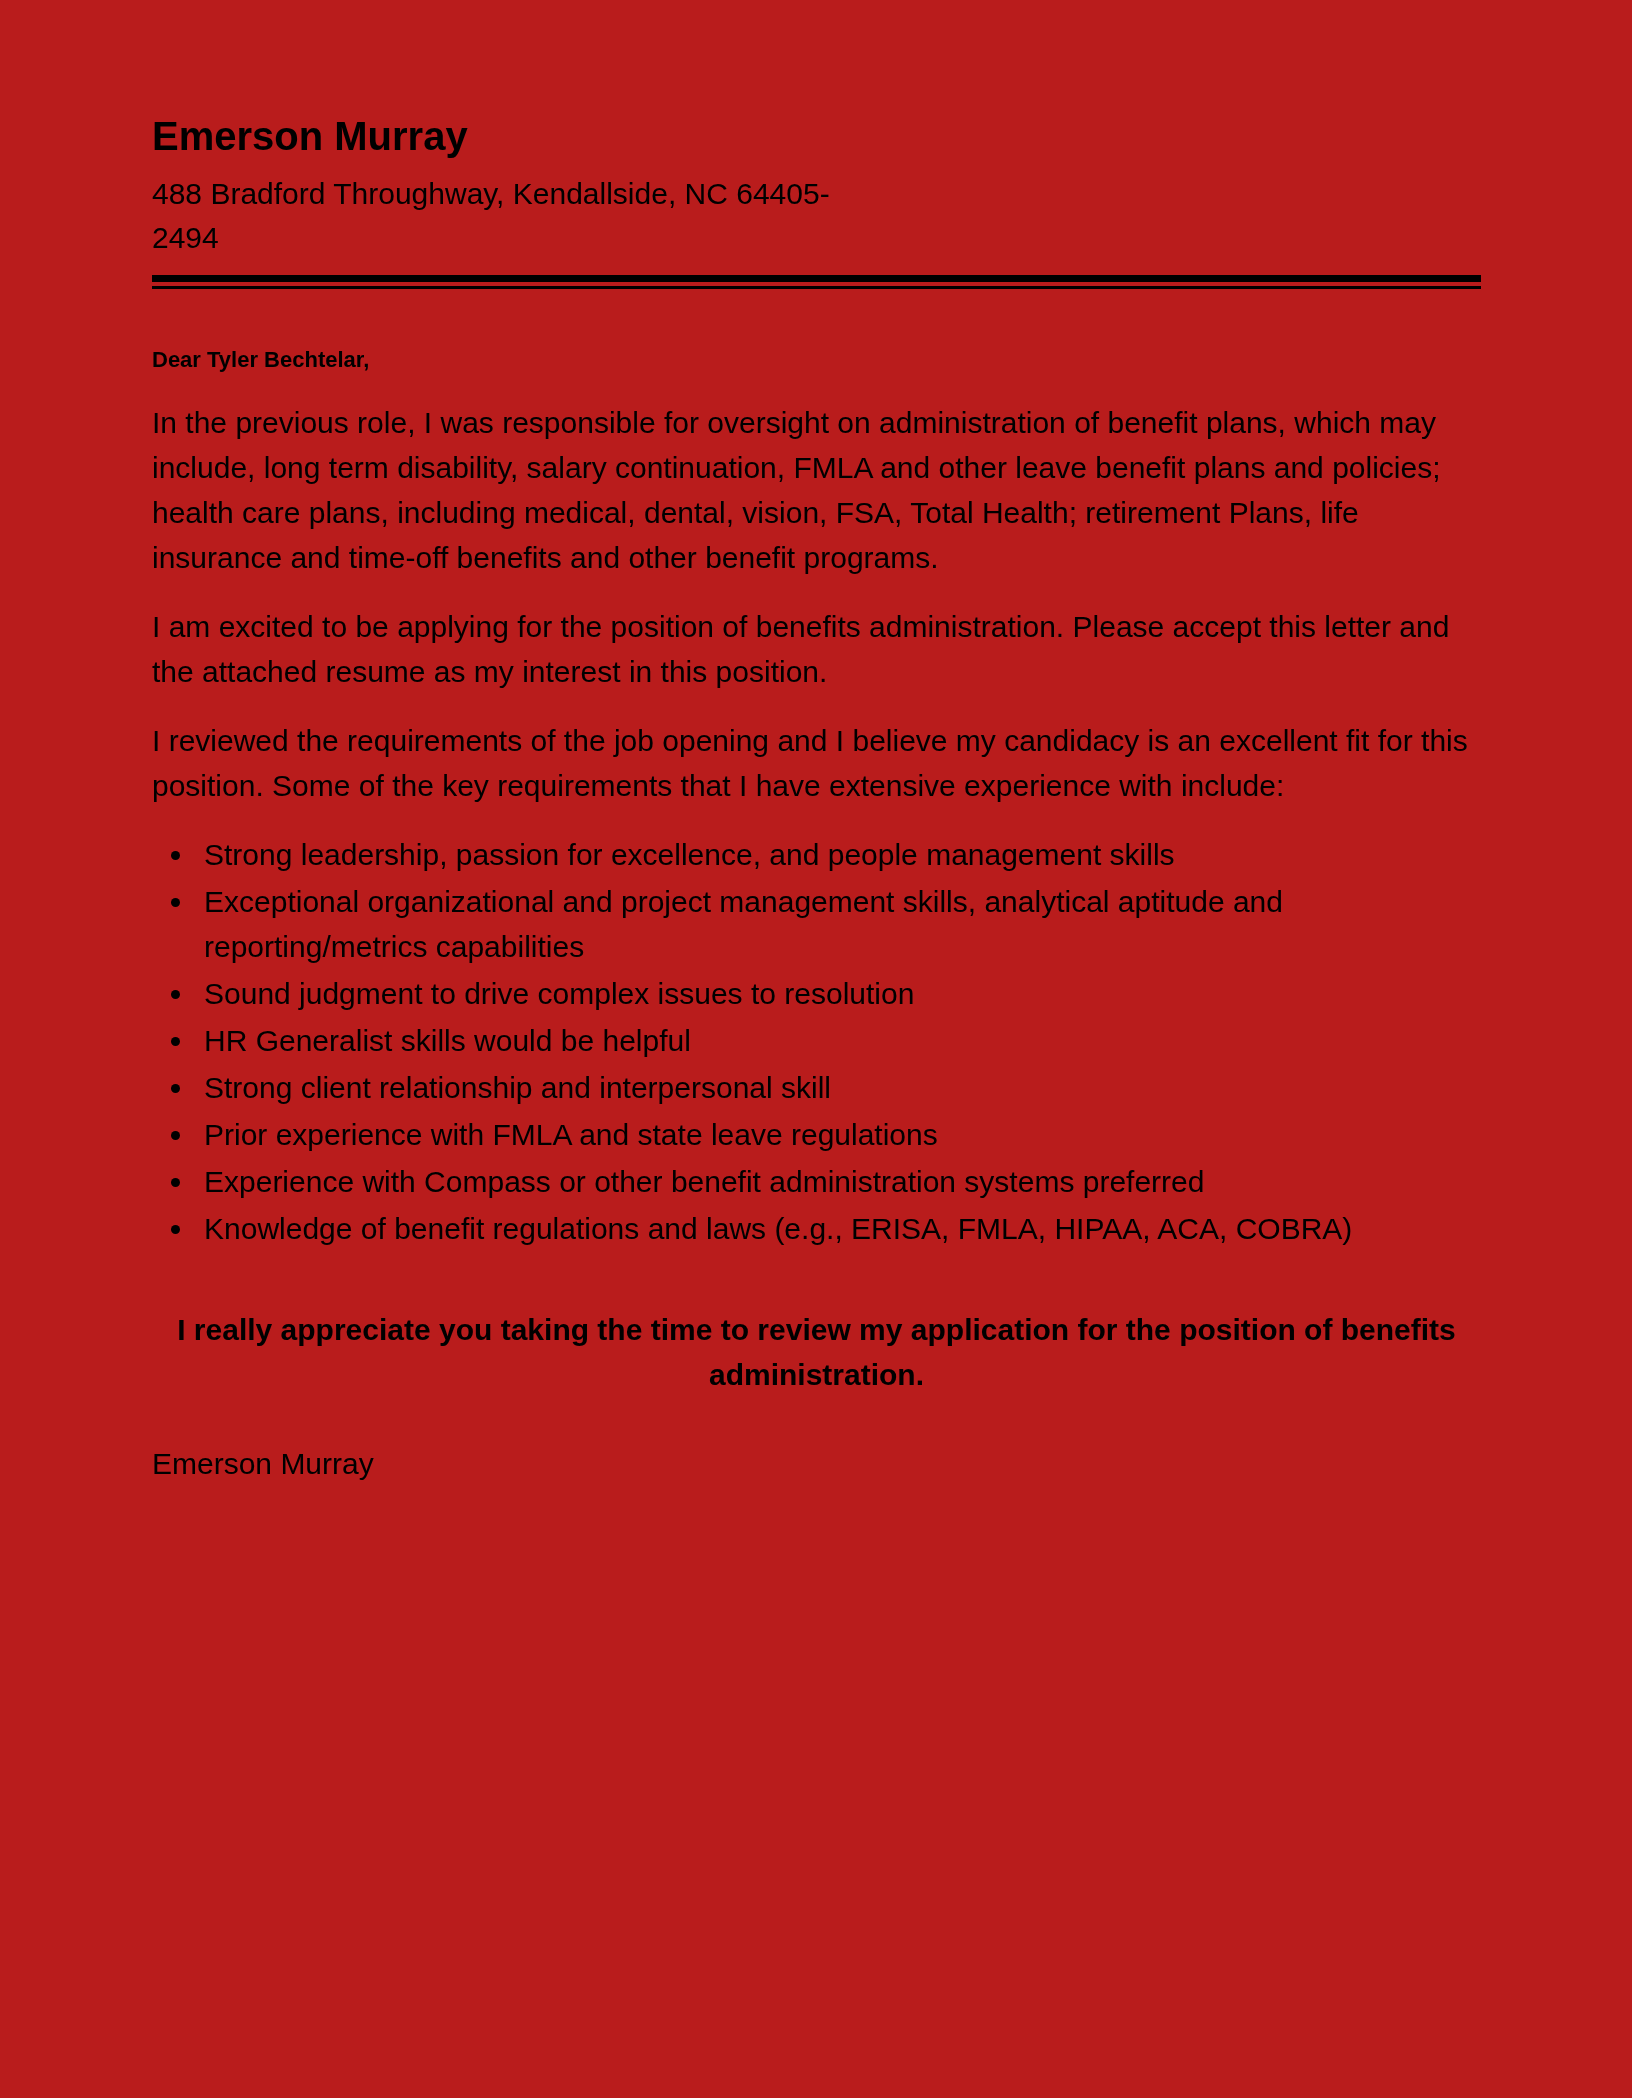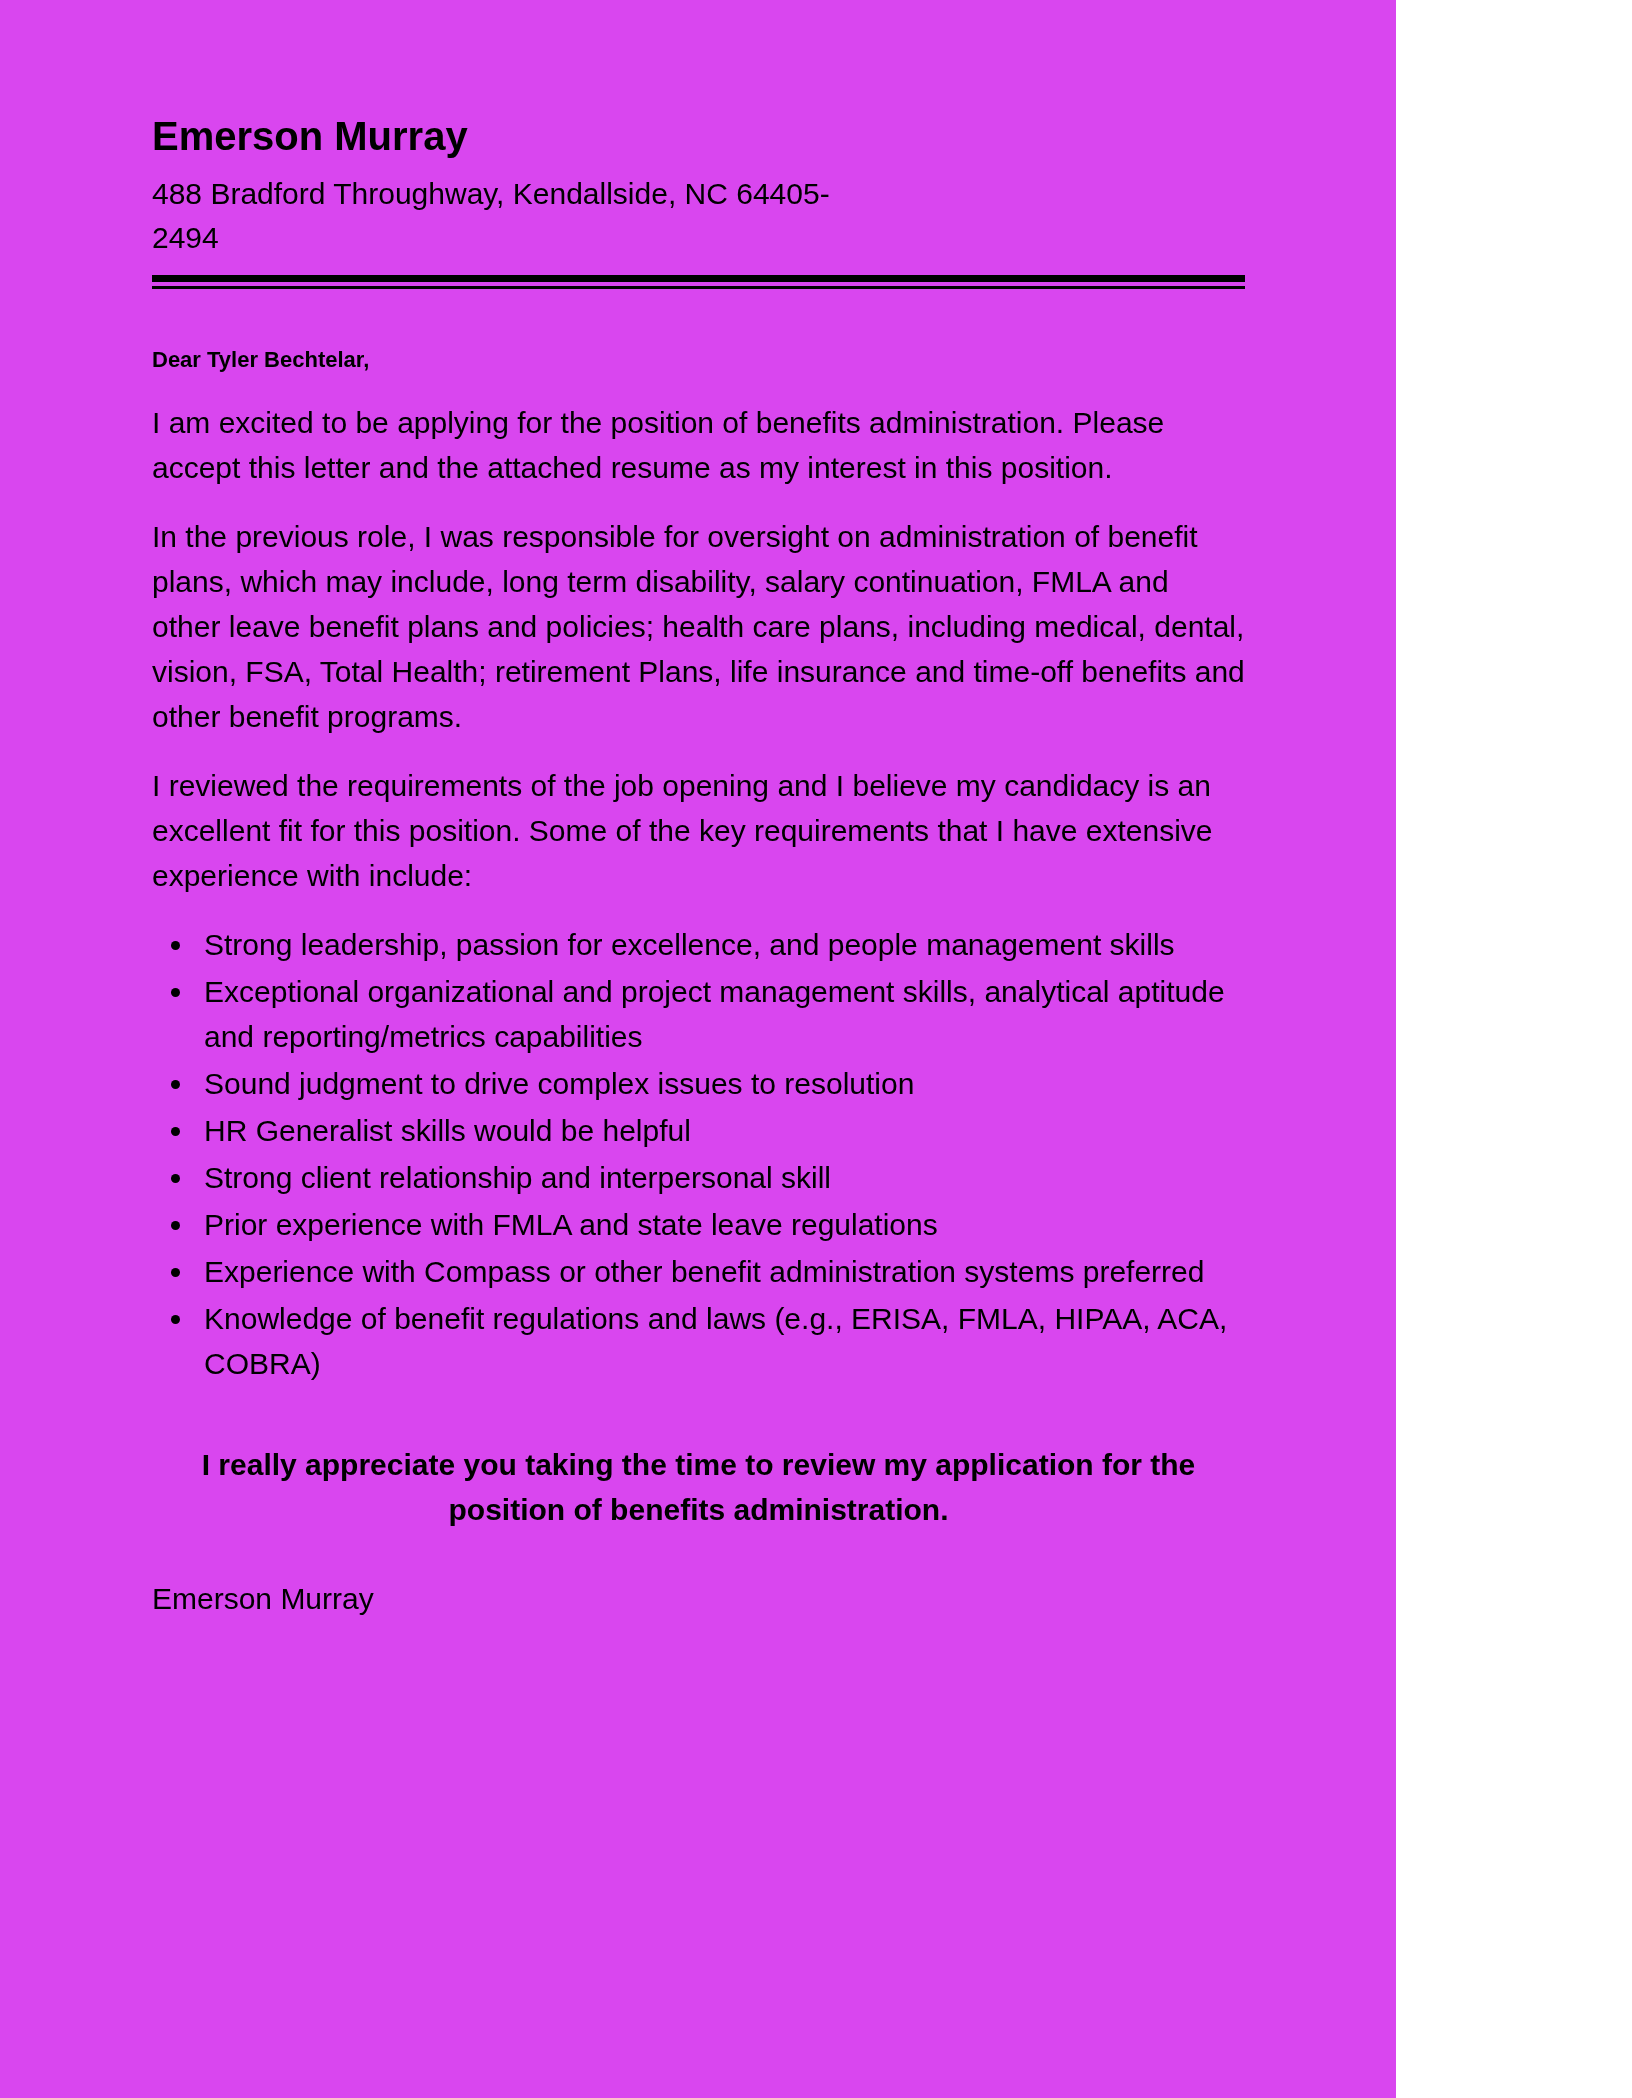--- a/index.html
+++ b/index.html
@@ -8,25 +8,25 @@
     background: #ffffff;
   }
   body {
     width: 1632px;
     min-height: 2098px;
     font-family: "Liberation Sans", sans-serif;
     color: #000000;
     box-sizing: border-box;
   }
   .page {
-    width: 1396px;
+    width: 1632px;
     min-height: 2098px;
     box-sizing: border-box;
     padding: 112px 151px 80px 152px;
-    background: #d946ef;
+    background: #b91c1c;
   }
   .sender-name {
     font-size: 40px;
     font-weight: 700;
     line-height: 1.2;
     margin: 0 0 12px 0;
   }
   .sender-address {
     font-size: 30px;
     line-height: 1.45;
@@ -83,23 +83,23 @@
     <div class="sender-name">Emerson Murray</div>
     <div class="sender-address">488 Bradford Throughway, Kendallside, NC 64405-</div>
     <div class="sender-address">2494</div>
     <div class="header-rule"></div>
   </div>
 
   <div class="letter-body">
 
     <div class="salutation">Dear Tyler Bechtelar,</div>
 
+    <p class="para">In the previous role, I was responsible for oversight on administration of benefit plans, which may include, long term disability, salary continuation, FMLA and other leave benefit plans and policies; health care plans, including medical, dental, vision, FSA, Total Health; retirement Plans, life insurance and time-off benefits and other benefit programs.</p>
+
     <p class="para">I am excited to be applying for the position of benefits administration. Please accept this letter and the attached resume as my interest in this position.</p>
-
-    <p class="para">In the previous role, I was responsible for oversight on administration of benefit plans, which may include, long term disability, salary continuation, FMLA and other leave benefit plans and policies; health care plans, including medical, dental, vision, FSA, Total Health; retirement Plans, life insurance and time-off benefits and other benefit programs.</p>
 
     <p class="para">I reviewed the requirements of the job opening and I believe my candidacy is an excellent fit for this position. Some of the key requirements that I have extensive experience with include:</p>
 
     <ul class="req-list">
       <li>Strong leadership, passion for excellence, and people management skills</li>
       <li>Exceptional organizational and project management skills, analytical aptitude and reporting/metrics capabilities</li>
       <li>Sound judgment to drive complex issues to resolution</li>
       <li>HR Generalist skills would be helpful</li>
       <li>Strong client relationship and interpersonal skill</li>
       <li>Prior experience with FMLA and state leave regulations</li>

